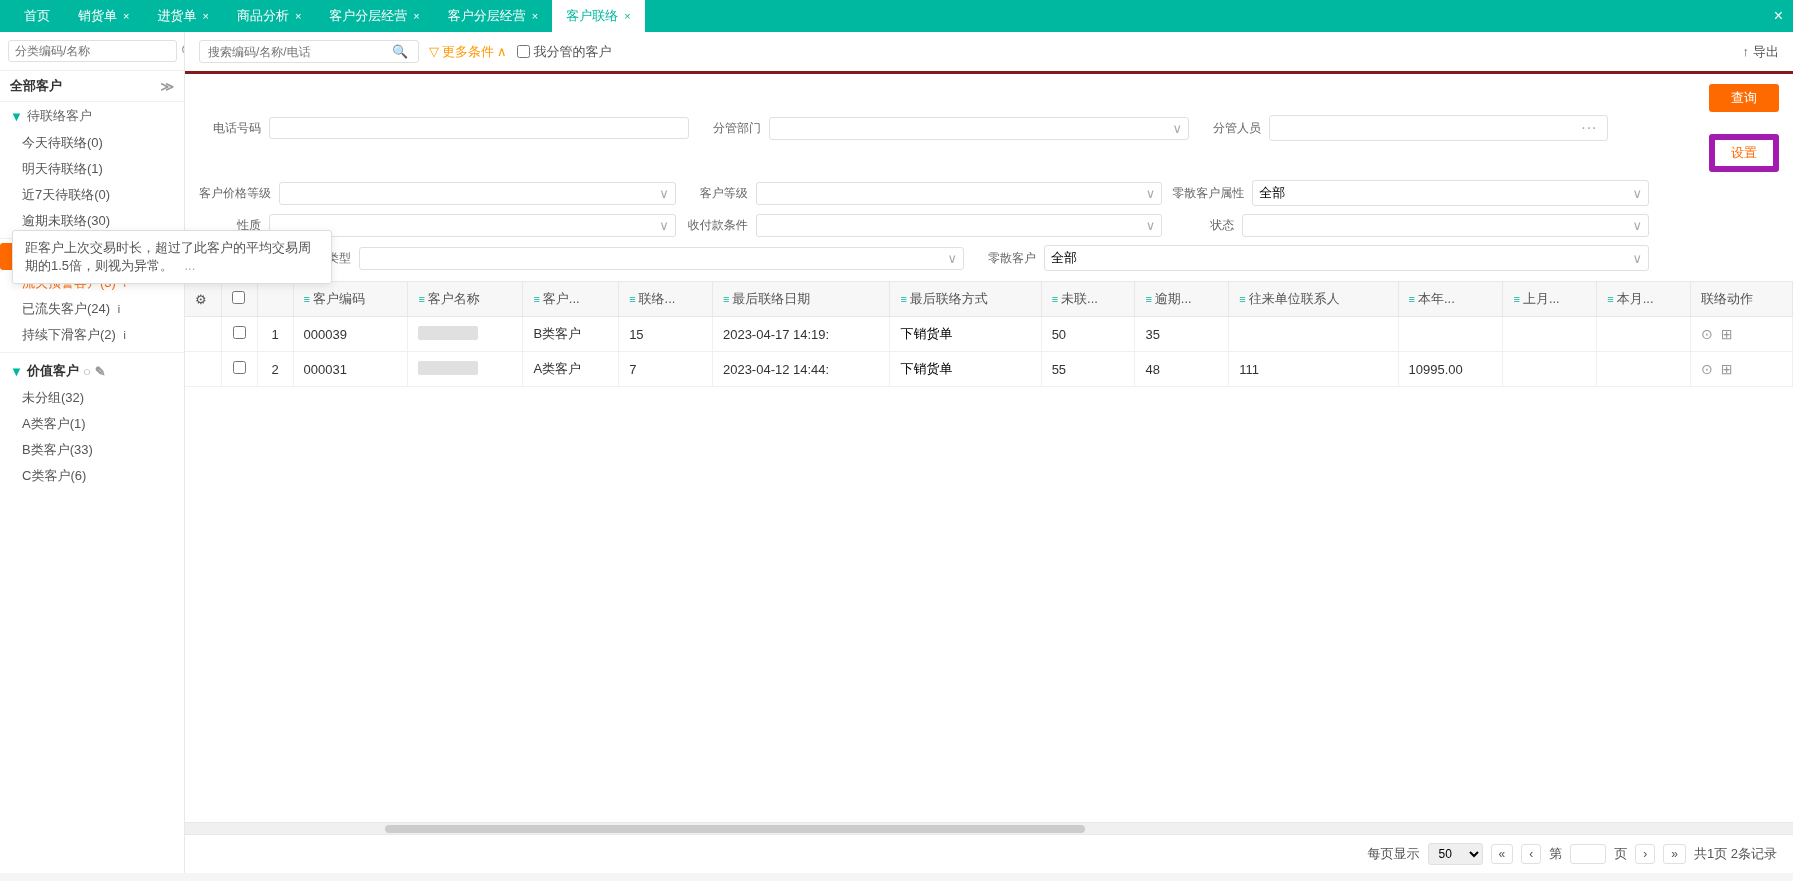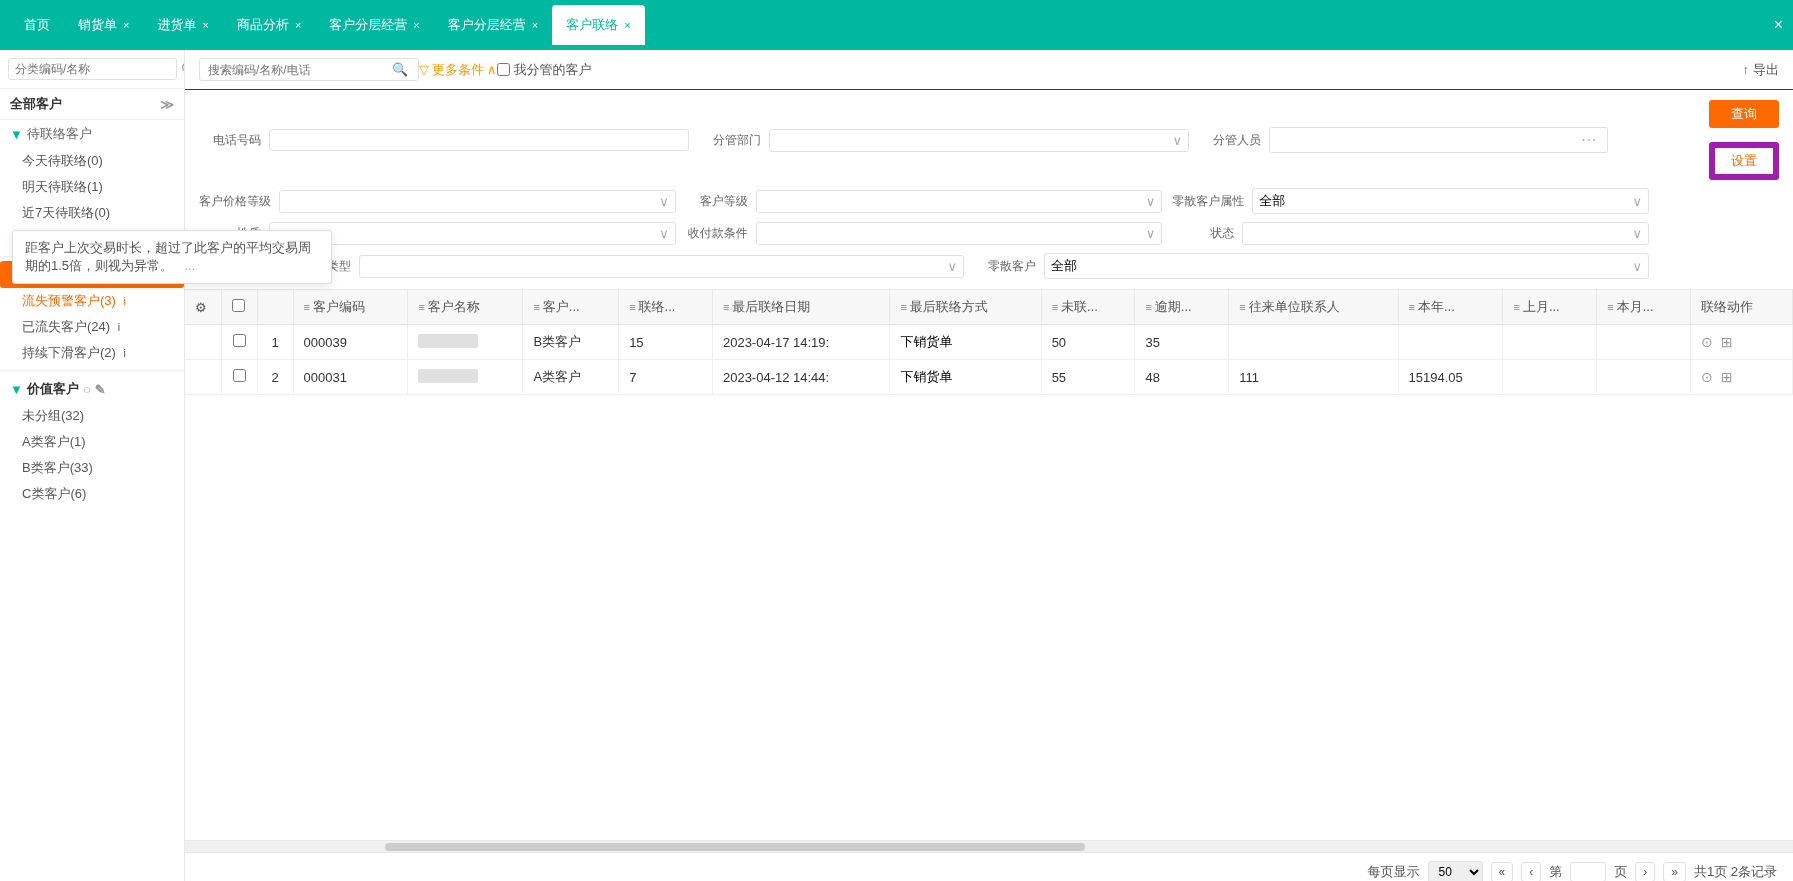--- a/index.html
+++ b/index.html
@@ -1,20 +1,20 @@
 <!DOCTYPE html>
 <html><head>
   <meta charset="utf-8">
   <style>
     * { box-sizing: border-box; margin: 0; padding: 0; font-family: 'Microsoft YaHei', Arial, sans-serif; font-size: 13px; }
     body { background: #f5f5f5; overflow: hidden; width: 1793px; height: 881px; }
 
     
     .top-nav {
-      height: 50px;
+      height: 32px;
       background: #00b8a0;
       display: flex;
       align-items: center;
       padding: 0 10px;
       position: relative;
     }
     .top-nav .nav-item {
       color: #fff;
       padding: 0 14px;
       height: 40px;
@@ -155,22 +155,22 @@
       background: #f5f5f5;
       overflow: hidden;
     }
 
     
     .filter-bar {
       background: #fff;
       padding: 8px 14px;
       display: flex;
       align-items: center;
-      gap: 0;
-      border-bottom: 1px solid #7f1d1d;
+      gap: 10px;
+      border-bottom: 3px solid #7f1d1d;
     }
     .filter-search {
       display: flex;
       align-items: center;
       border: 1px solid #e0e0e0;
       border-radius: 3px;
       padding: 3px 8px;
       background: #fff;
       width: 220px;
     }
@@ -252,21 +252,21 @@
       cursor: pointer;
       display: flex;
       align-items: center;
       justify-content: space-between;
       position: relative;
     }
     .filter-select .down-arrow { color: #aaa; }
     .filter-actions {
       display: flex;
       flex-direction: column;
-      gap: 14px;
+      gap: 22px;
       margin-left: 10px;
     }
     .btn-query {
       background: #ff6a00;
       color: #fff;
       border: none;
       border-radius: 3px;
       padding: 5px 18px;
       cursor: pointer;
       font-size: 13px;
@@ -683,21 +683,21 @@
             <td>
               <span style="display:inline-block;width:60px;height:14px;background:#e0e0e0;border-radius:2px;"></span>
             </td>
             <td>A类客户</td>
             <td>7</td>
             <td>2023-04-12 14:44:</td>
             <td><span class="link-text">下销货单</span></td>
             <td>55</td>
             <td>48</td>
             <td>111</td>
-            <td>15194.05</td>
+            <td>10995.00</td>
             <td></td>
             <td></td>
             <td>
               <div class="action-icons">
                 <span class="action-icon">⊙</span>
                 <span class="action-icon">⊞</span>
               </div>
             </td>
           </tr>
         </tbody>

